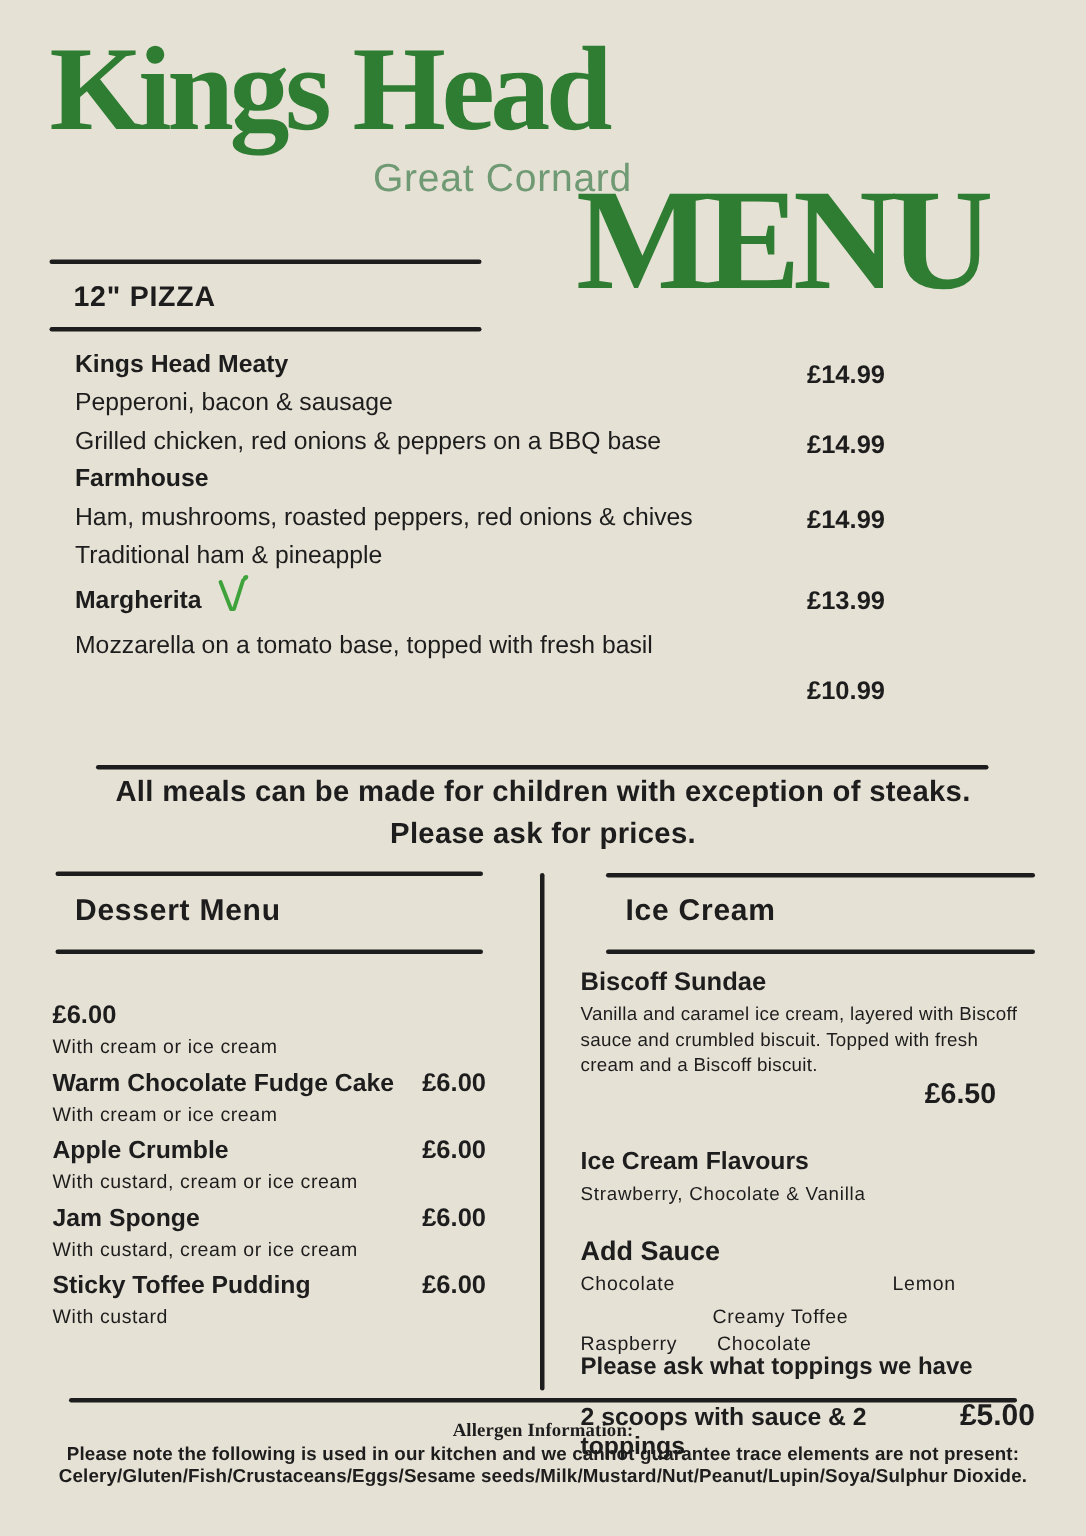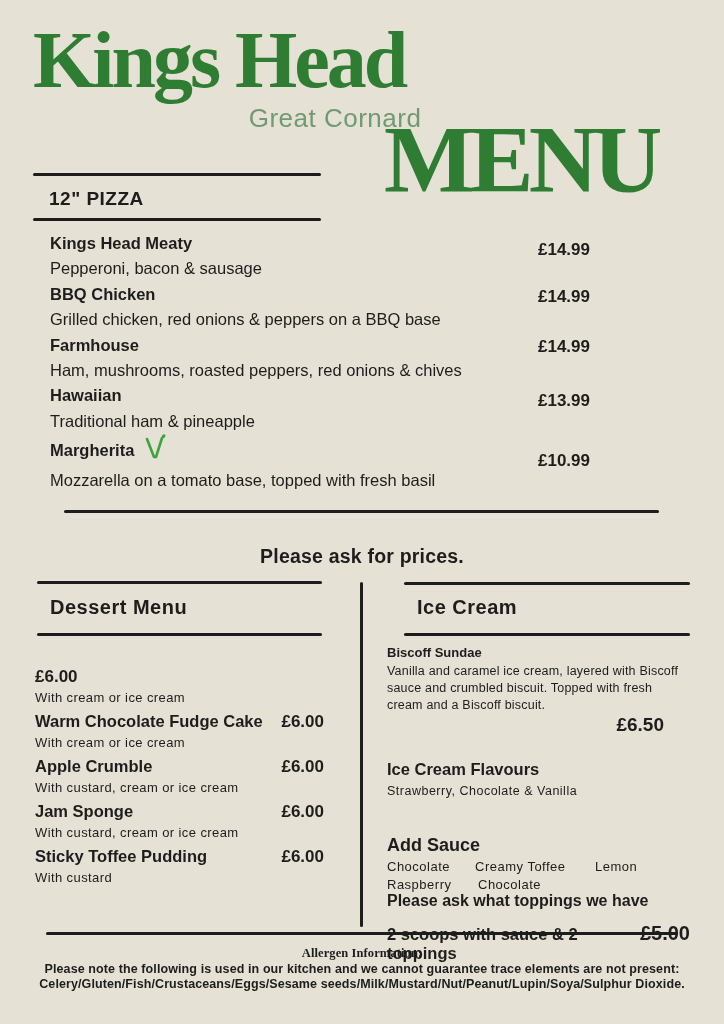--- a/index.html
+++ b/index.html
@@ -45,27 +45,27 @@
   .veg-icon{display:inline-block;vertical-align:-4px;margin-left:10px;}
   
   .notice{left:0;width:724px;text-align:center;font-size:19.5px;font-weight:700;letter-spacing:0.2px;}
   
   .col-heading{font-size:20px;font-weight:700;letter-spacing:0.5px;}
   #dessert-list{left:35px;top:667px;width:289px;}
   .ds-row{display:flex;justify-content:space-between;align-items:baseline;}
   .ds-name{font-size:16.5px;font-weight:700;}
   .ds-desc{font-size:13px;letter-spacing:0.4px;margin:3px 0 7px 0;}
   #icecream-body{left:387px;top:645px;width:303px;}
-  .ic-item-name{font-size:13px;font-weight:700;}
+  .ic-item-name{font-size:17px;font-weight:700;}
   .ic-small{font-size:12.5px;line-height:17px;letter-spacing:0.2px;}
   .ic-price{ text-align:right;padding-right:26px;font-size:19px;font-weight:700;}
   .ic-subhead{font-size:16.5px;font-weight:700;}
   .sauce-row{display:flex;font-size:13px;letter-spacing:0.5px;margin-top:3px;}
   .sauce-c1{width:88px;}
-  .sauce-c2{width:120px;}
+  .sauce-c2{width:120px;margin-top:22px;}
   .sauce-r2c1{width:91px;}
   .toppings-note{font-size:16px;font-weight:700;}
   .deal-row{display:flex;align-items:baseline;margin-top:12px;}
   .deal-label{font-size:16.5px;font-weight:700;}
   .deal-price{font-size:20px;font-weight:700;margin-left:14px;}
   
   .allergen{left:0;width:724px;text-align:center;font-weight:700;font-size:12.5px;letter-spacing:0.1px;line-height:15px;}
 </style>
 </head>
 <body>
@@ -79,47 +79,46 @@
   <div class="abs rule" style="left:33px;top:173px;width:288px;"></div>
   <div class="abs section-heading" style="left:49px;top:188px;">12" PIZZA</div>
   <div class="abs rule" style="left:33px;top:218px;width:288px;"></div>
 
   <div class="abs" id="pizza-list">
     <div>
       <div class="pz-name">Kings Head Meaty</div>
       <div class="pz-desc">Pepperoni, bacon &amp; sausage</div>
     </div>
     <div>
-      <div class="pz-name">BBQ Chicken</div>
       <div class="pz-desc">Grilled chicken, red onions &amp; peppers on a BBQ base</div>
     </div>
     <div>
       <div class="pz-name">Farmhouse</div>
       <div class="pz-desc">Ham, mushrooms, roasted peppers, red onions &amp; chives</div>
     </div>
     <div>
-      <div class="pz-name">Hawaiian</div>
       <div class="pz-desc">Traditional ham &amp; pineapple</div>
     </div>
     <div>
       <div class="pz-name"><span>Margherita</span><span class="veg-icon"><svg width="22" height="26" viewBox="0 0 22 26">
               <path d="M3 5 L10 23 L12 23 L18 4" fill="none" stroke="#3fa33c" stroke-width="2.6" stroke-linecap="round" stroke-linejoin="round"></path>
               <path d="M18 4 C 17 0.5, 20.5 -0.5, 21.5 1 C 21.8 3.2, 19.5 4.8, 18 4 Z" fill="#3fa33c"></path>
             </svg></span></div>
       <div class="pz-desc">Mozzarella on a tomato base, topped with fresh basil</div>
     </div>
   </div>
 
   <div class="abs price pz-price" style="top:240px;">£14.99</div>
   <div class="abs price pz-price" style="top:287px;">£14.99</div>
   <div class="abs price pz-price" style="top:337px;">£14.99</div>
   <div class="abs price pz-price" style="top:391px;">£13.99</div>
   <div class="abs price pz-price" style="top:451px;">£10.99</div>
 
   <div class="abs rule" style="left:64px;top:510px;width:595px;"></div>
+  <div class="abs notice" style="top:517px;">All meals can be made for children with exception of steaks.</div>
   <div class="abs notice" style="top:545px;">Please ask for prices.</div>
 
   <div class="abs rule" style="left:37px;top:581px;width:285px;"></div>
   <div class="abs col-heading" style="left:50px;top:596px;">Dessert Menu</div>
   <div class="abs rule" style="left:37px;top:633px;width:285px;"></div>
 
   <div class="abs" id="dessert-list">
     <div>
       <div class="ds-row">
         <span class="price">£6.00</span>
@@ -163,21 +162,21 @@
   <div class="abs rule" style="left:404px;top:633px;width:286px;"></div>
 
   <div class="abs" id="icecream-body">
     <div class="ic-item-name">Biscoff Sundae</div>
     <div class="ic-small" style="margin-top:3px;">Vanilla and caramel ice cream, layered with Biscoff sauce and crumbled biscuit. Topped with fresh cream and a Biscoff biscuit.</div>
     <div class="ic-price">£6.50</div>
 
     <div class="ic-subhead" style="margin-top:24px;">Ice Cream Flavours</div>
     <div class="ic-small" style="margin-top:4px;letter-spacing:0.5px;">Strawberry, Chocolate &amp; Vanilla</div>
 
-    <div class="ic-subhead" style="margin-top:35px;font-size:18px;">Add Sauce</div>
+    <div class="ic-subhead" style="margin-top:19px;font-size:18px;">Add Sauce</div>
     <div class="sauce-row">
       <span class="sauce-c1">Chocolate</span>
       <span class="sauce-c2">Creamy Toffee</span>
       <span>Lemon</span>
     </div>
     <div class="sauce-row">
       <span class="sauce-r2c1">Raspberry</span>
       <span>Chocolate</span>
     </div>
 

